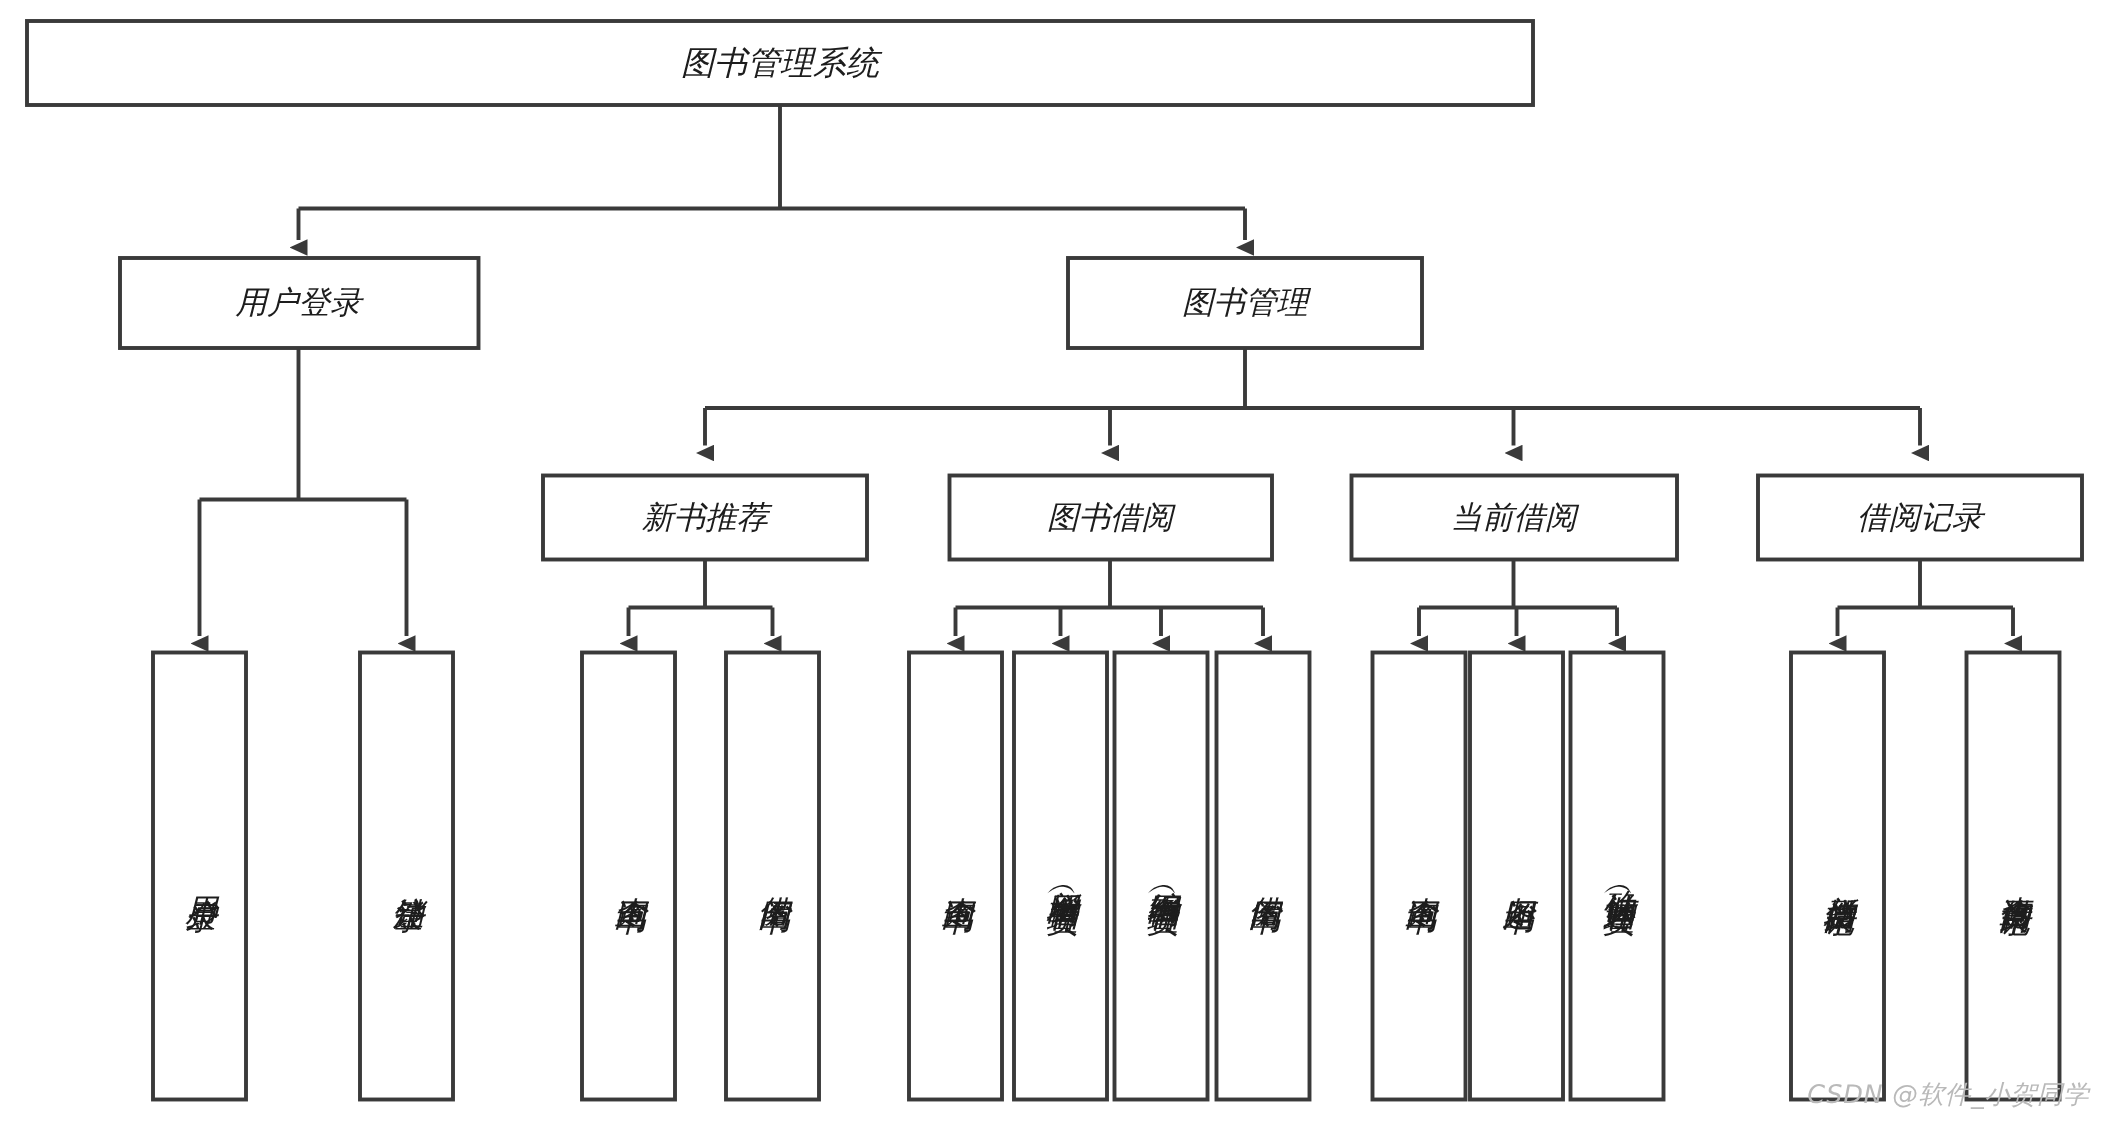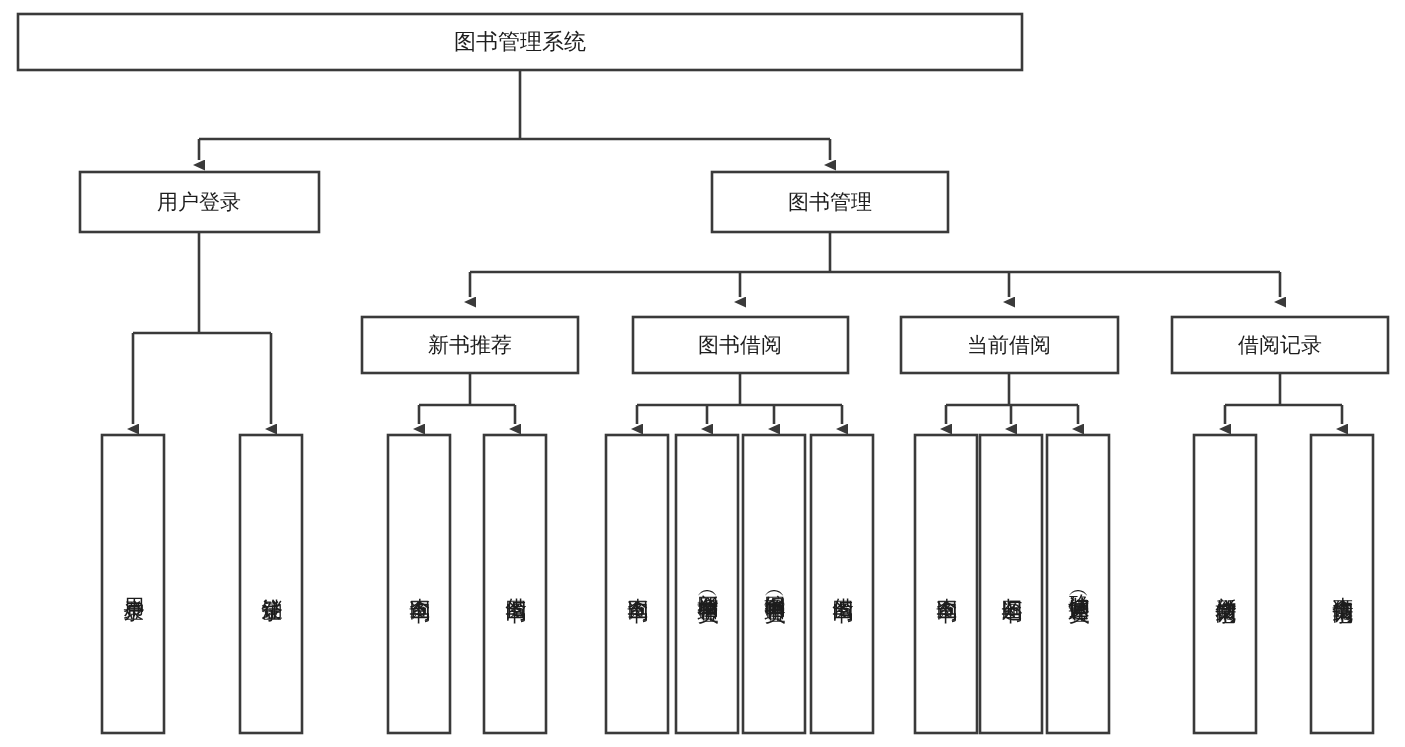--- a/index.html
+++ b/index.html
@@ -10,20 +10,21 @@
   body {
     width: 1405px;
     height: 747px;
     font-family: "DejaVu Sans", "Liberation Sans", sans-serif;
     overflow: hidden;
   }
   #diagram-root {
     position: relative;
     width: 1405px;
     height: 747px;
+    font-style: italic;
   }
   svg.diagram {
     position: absolute;
     top: 0;
     left: 0;
     width: 1405px;
     height: 747px;
   }
   .nodebox {
     fill: #ffffff;
@@ -187,13 +188,14 @@
   <div class="vlabel" style="left:743px; top:435px; width:62px; height:298px;">编辑图书（管理员）</div>
   <div class="vlabel" style="left:811px; top:435px; width:62px; height:298px;">借阅图书</div>
 
   <div class="vlabel" style="left:915px; top:435px; width:62px; height:298px;">查询图书</div>
   <div class="vlabel" style="left:980px; top:435px; width:62px; height:298px;">归还图书</div>
   <div class="vlabel" style="left:1047px; top:435px; width:62px; height:298px;">确认归还（管理员）</div>
 
   <div class="vlabel" style="left:1194px; top:435px; width:62px; height:298px;">新增借阅记录</div>
   <div class="vlabel" style="left:1311px; top:435px; width:62px; height:298px;">查询借阅记录</div>
 
+  <div class="watermark">CSDN @软件_小贺同学</div>
 </div>
 
 </body></html>

